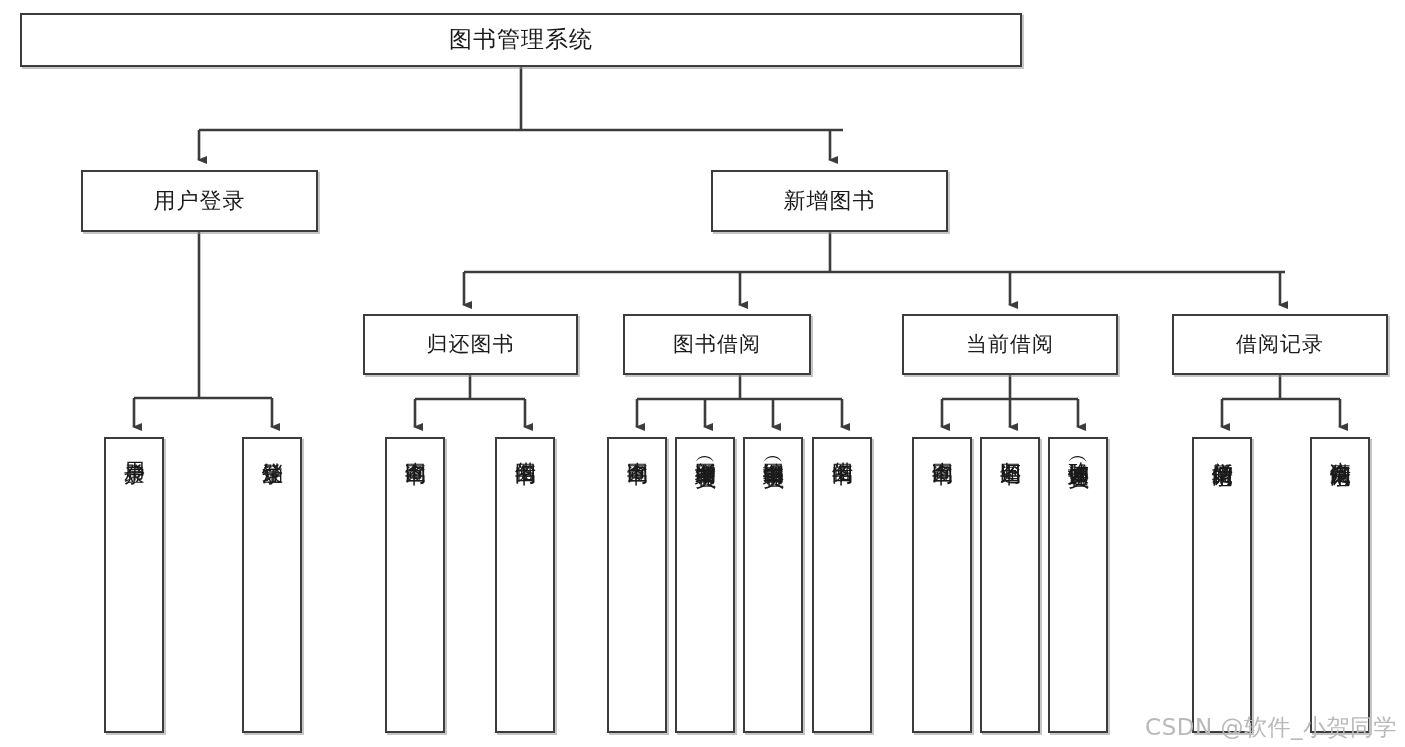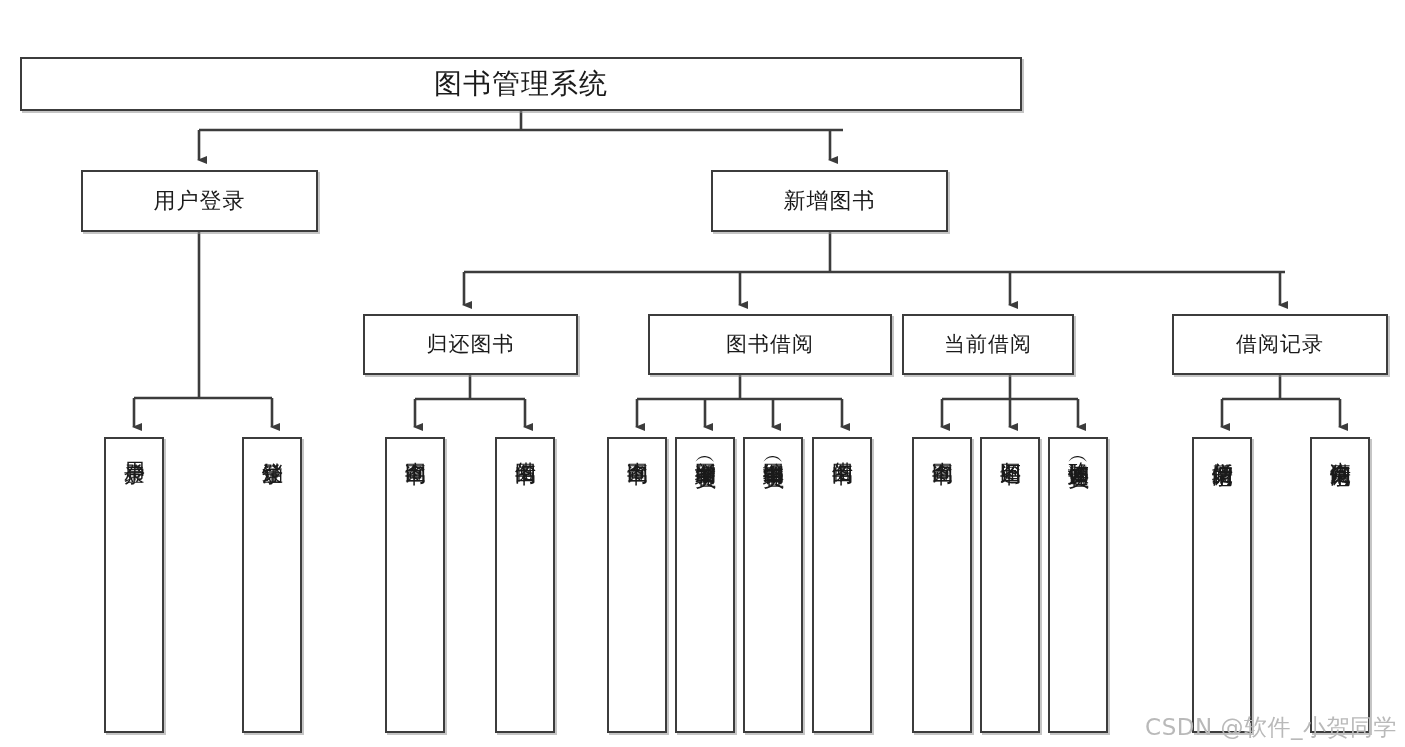--- a/index.html
+++ b/index.html
@@ -33,22 +33,21 @@
     background: #ffffff;
     border: 2px solid #3c3c3c;
     box-shadow: 2px 2px 0 rgba(150,150,150,0.55);
     display: flex;
     align-items: center;
     justify-content: center;
     text-align: center;
     color: #1a1a1a;
   }
   .node.root {
-    font-size: 28px;
-    margin-top: 44px;
+    font-size: 23px;
   }
   .node.level2 {
     font-size: 22px;
   }
   .node.level3 {
     font-size: 21px;
   }
   .node.leaf {
     font-size: 21px;
     align-items: flex-start;
@@ -143,24 +142,24 @@
   <div class="node level2" style="left:81px; top:170px; width:237px; height:62px;">
     <span class="htext">用户登录</span>
   </div>
   <div class="node level2" style="left:711px; top:170px; width:237px; height:62px;">
     <span class="htext">新增图书</span>
   </div>
 
   <div class="node level3" style="left:363px; top:314px; width:215px; height:61px;">
     <span class="htext">归还图书</span>
   </div>
-  <div class="node level3" style="left:648px; top:314px; width:244px; height:61px;">
+  <div class="node level3" style="left:623px; top:314px; width:188px; height:61px;">
     <span class="htext">图书借阅</span>
   </div>
-  <div class="node level3" style="left:902px; top:314px; width:172px; height:61px;">
+  <div class="node level3" style="left:902px; top:314px; width:216px; height:61px;">
     <span class="htext">当前借阅</span>
   </div>
   <div class="node level3" style="left:1172px; top:314px; width:216px; height:61px;">
     <span class="htext">借阅记录</span>
   </div>
 
   <div class="node leaf" style="left:104px; top:437px; width:60px; height:296px;">
     <span class="vtext">用户登录</span>
   </div>
   <div class="node leaf" style="left:242px; top:437px; width:60px; height:296px;">

